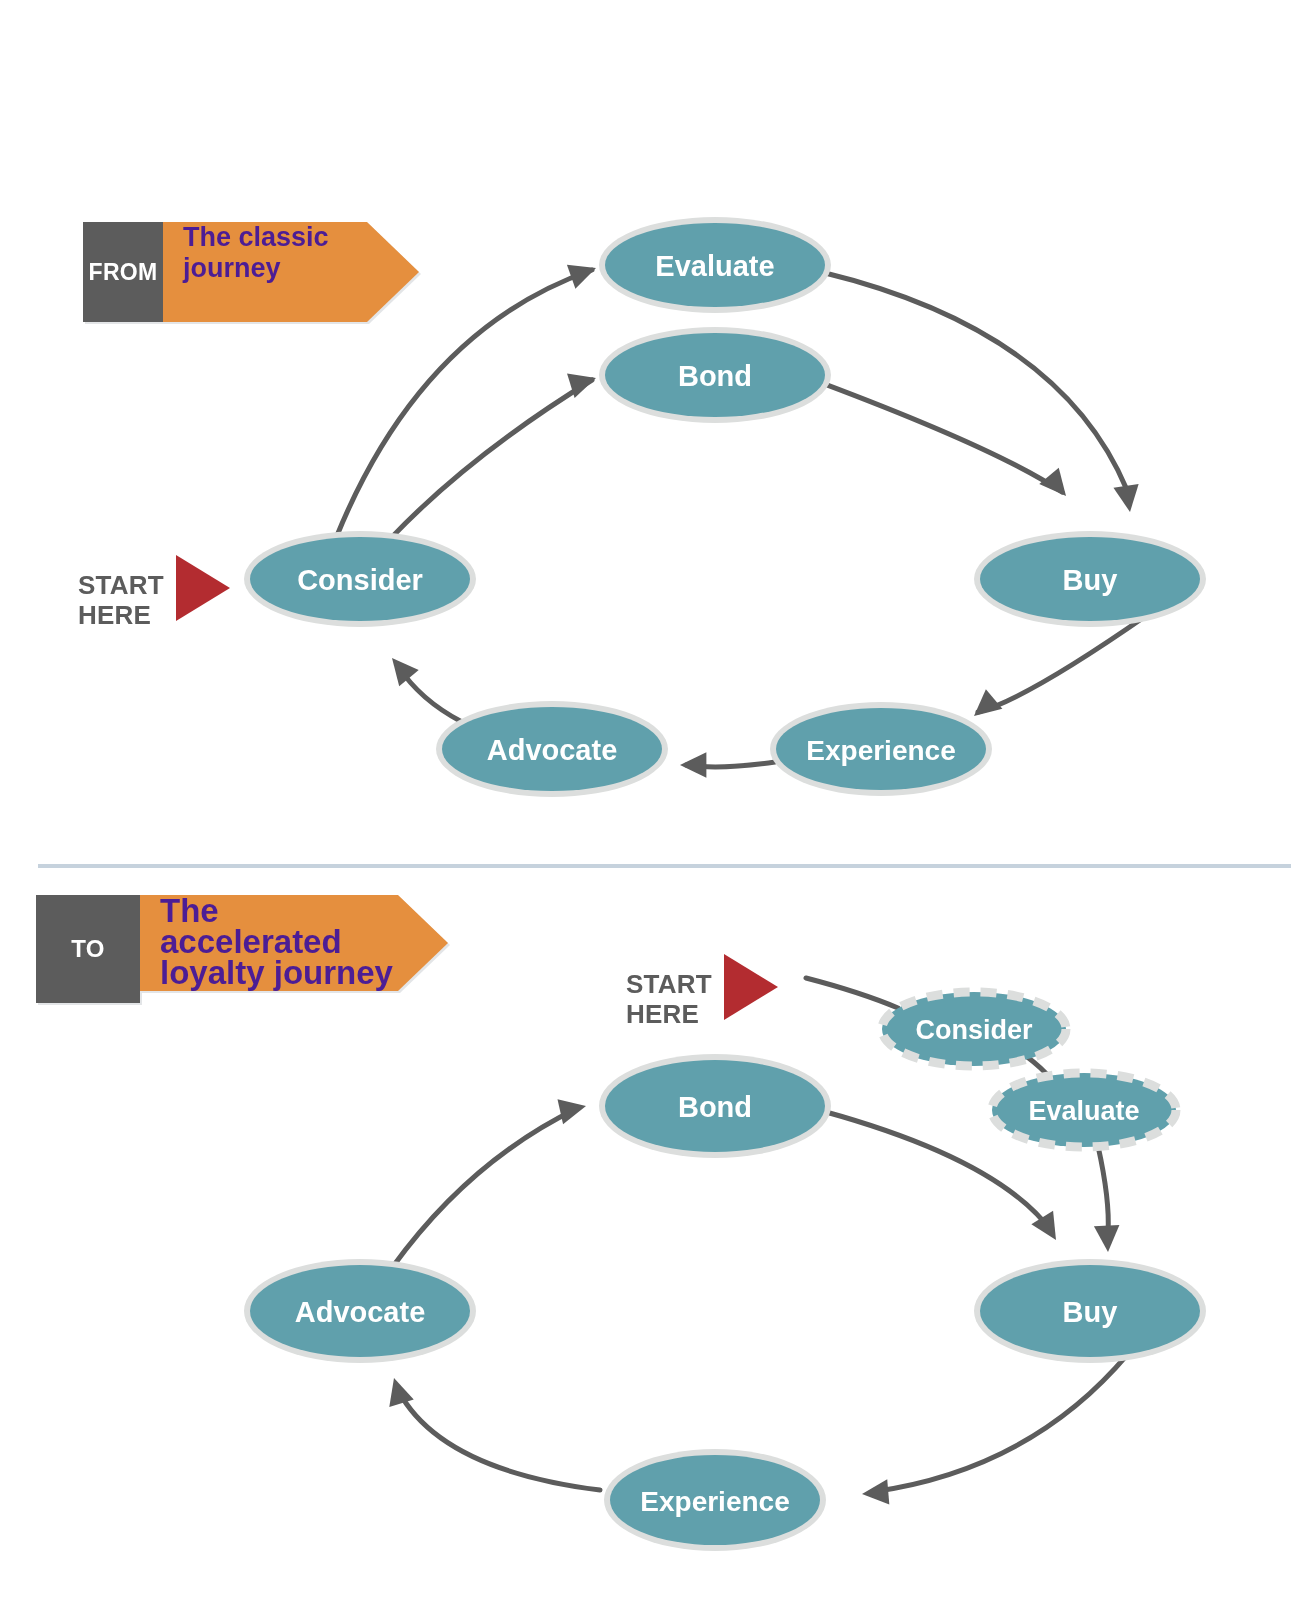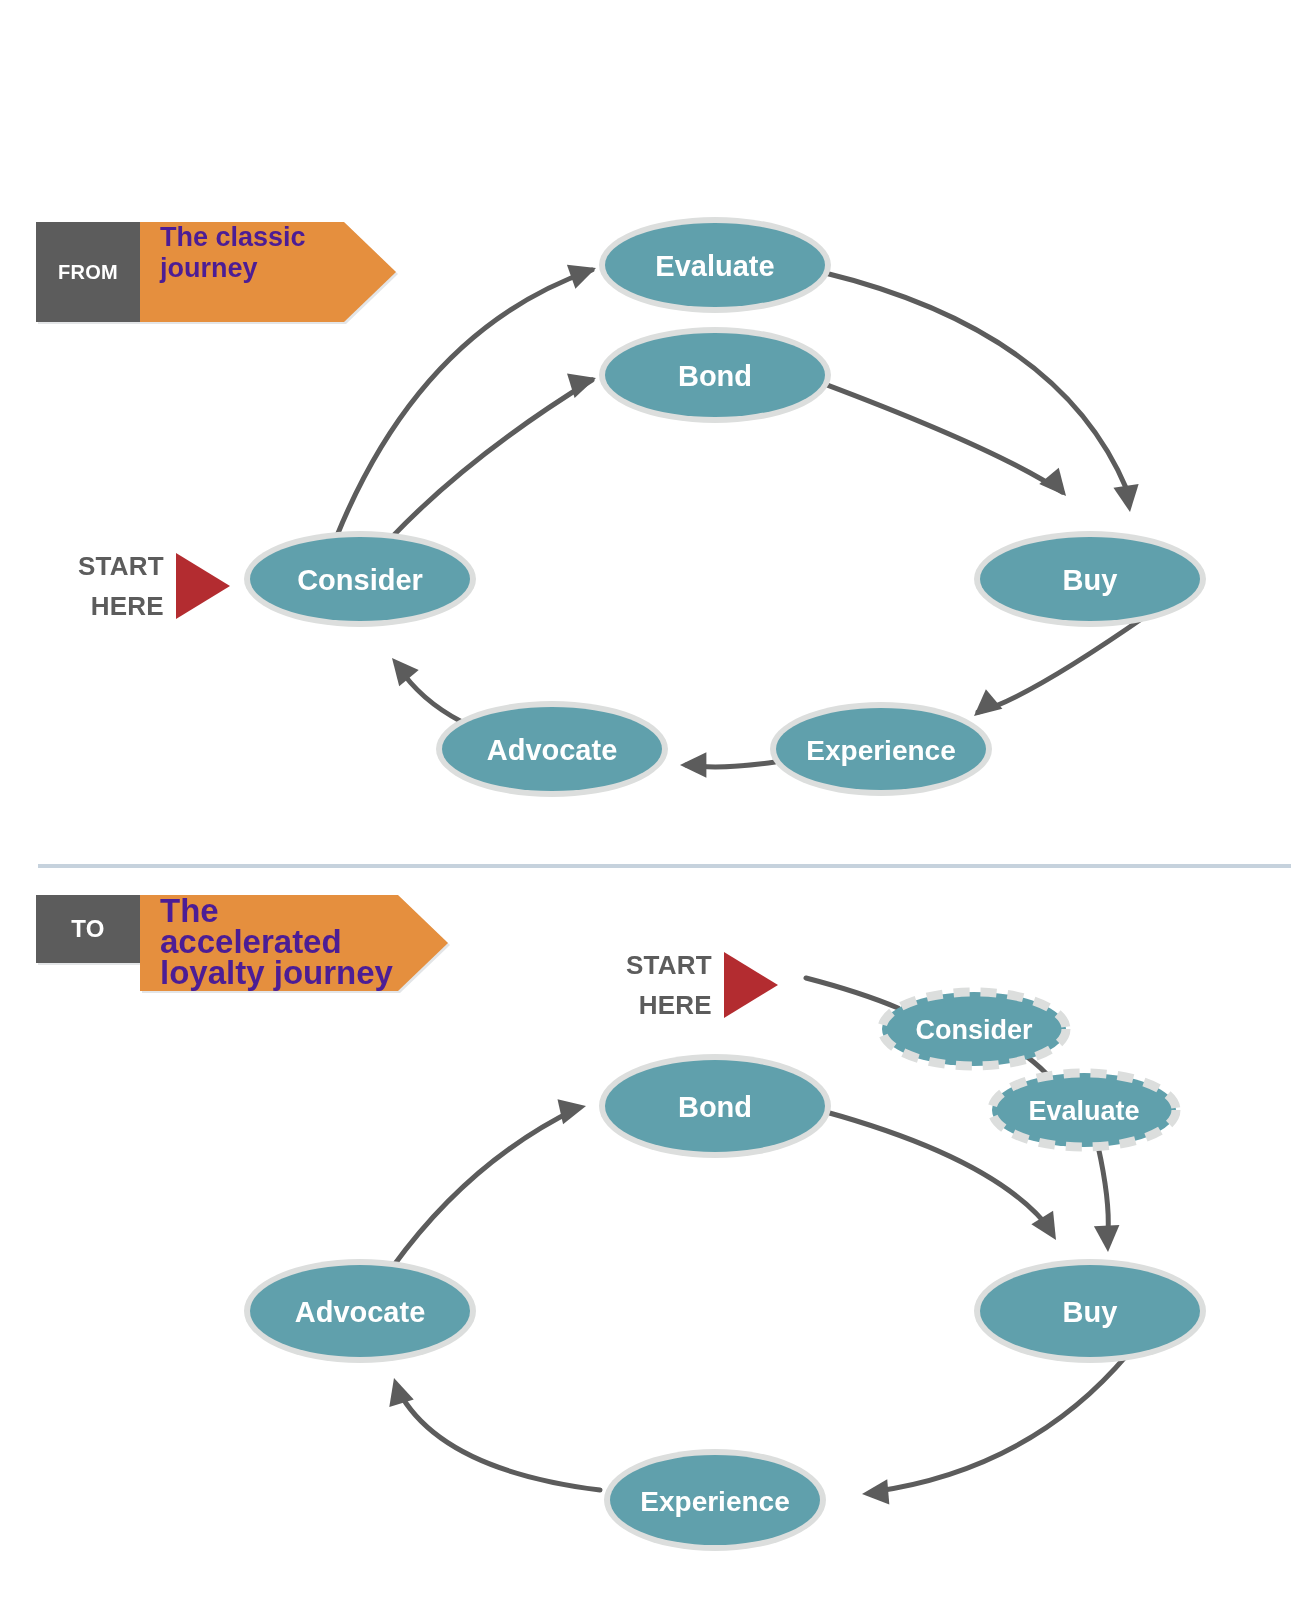--- a/index.html
+++ b/index.html
@@ -58,35 +58,35 @@
   }
   .banner-body .btext { position: relative; z-index: 2; }
   .banner-arrow {
     width: 0;
     height: 0;
     align-self: stretch;
   }
 
   #banner-from { left: 36px; top: 222px; }
   #banner-from .banner-kicker {
-    width: 104px; height: 100px; font-size: 20px; letter-spacing: 0.3px;
+    width: 80px; height: 100px; font-size: 23px; letter-spacing: 0.3px; margin-left: 47px;
   }
   #banner-from .banner-body {
     width: 204px; height: 100px; font-size: 27px; line-height: 31px;
     padding-left: 20px;
   }
   #banner-from .banner-arrow {
     border-top: 50px solid transparent;
     border-bottom: 50px solid transparent;
     border-left: 52px solid #e58f3e;
   }
 
   #banner-to { left: 36px; top: 895px; }
   #banner-to .banner-kicker {
-    width: 104px; height: 68px; font-size: 24px; letter-spacing: 0.3px;
+    width: 104px; height: 108px; font-size: 24px; letter-spacing: 0.3px;
   }
   #banner-to .banner-body {
     width: 258px; height: 96px; font-size: 33px; line-height: 31px;
     padding-left: 20px;
   }
   #banner-to .banner-arrow {
     border-top: 48px solid transparent;
     border-bottom: 48px solid transparent;
     border-left: 50px solid #e58f3e;
   }
@@ -94,24 +94,25 @@
   
   .start-marker {
     position: absolute;
     display: flex;
     align-items: center;
   }
   .start-label {
     font-size: 26px;
     font-weight: bold;
     color: #5c5c5c;
-    line-height: 40px;
-    text-align: right;
+    line-height: 30px;
+    text-align: left;
     white-space: pre-line;
     letter-spacing: 0.2px;
+    margin-top: 24px;
   }
   .start-tri {
     width: 0; height: 0;
     border-top: 33px solid transparent;
     border-bottom: 33px solid transparent;
     border-left: 54px solid #b32c30;
     margin-left: 12px;
   }
   #start-top { left: 78px; top: 546px; }
   #start-bottom { left: 626px; top: 945px; }

